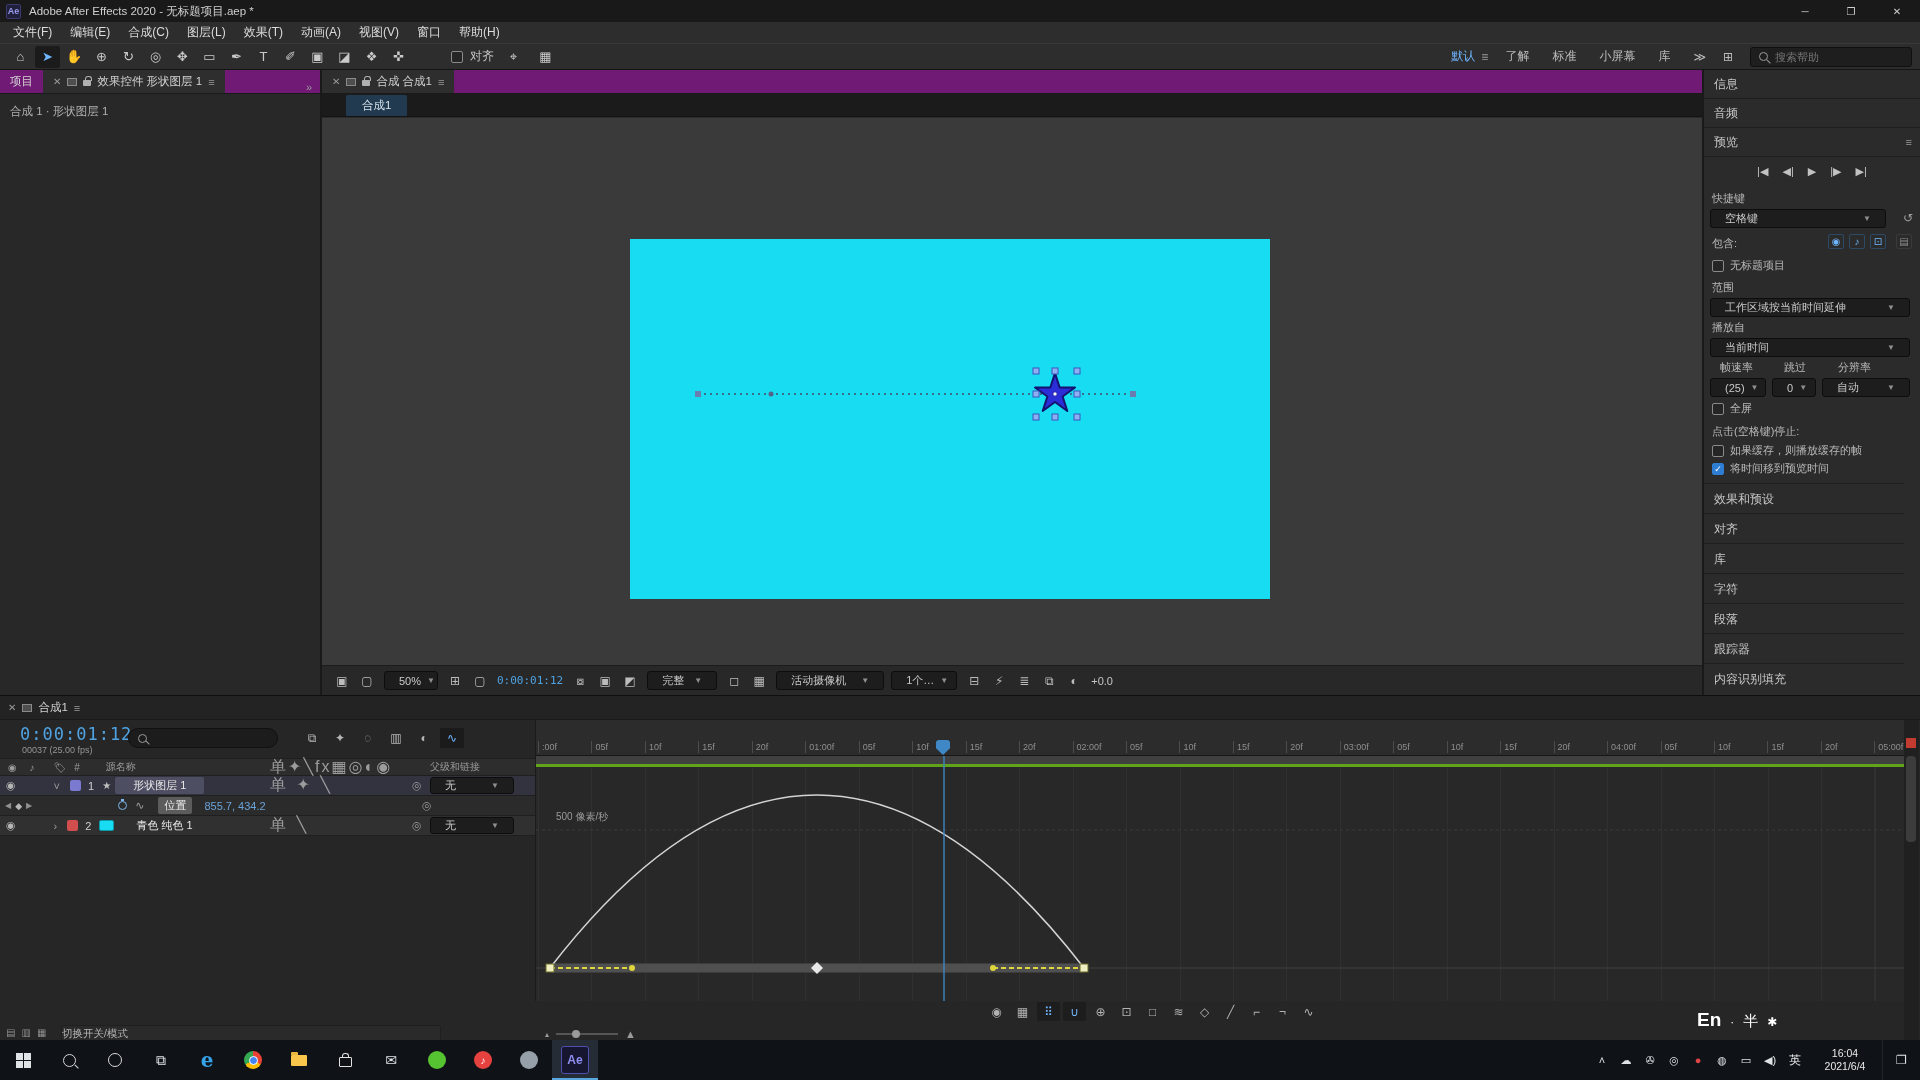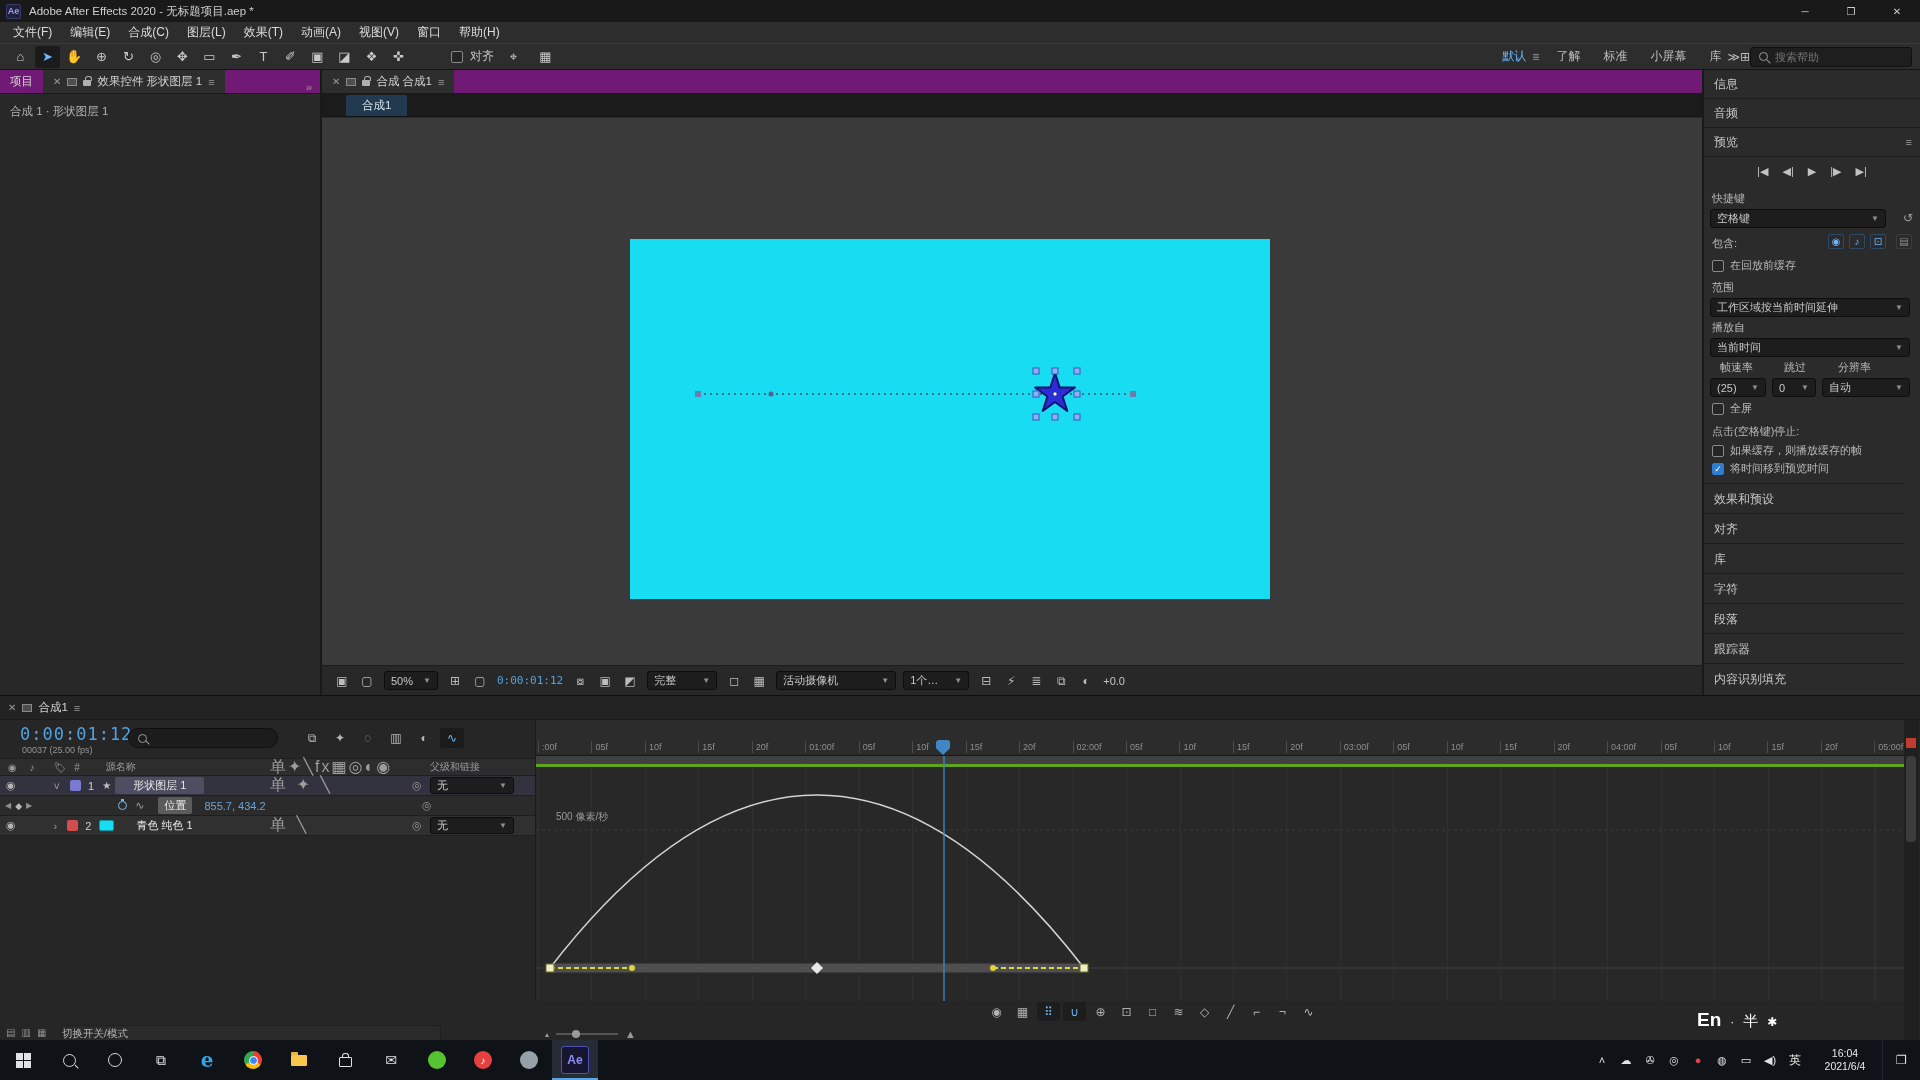--- a/index.html
+++ b/index.html
@@ -15,41 +15,41 @@
 .menubar{position:absolute;top:22px;width:1920px;height:21px;background:#2d2d2d;display:flex;align-items:center;padding-left:4px;z-index:30}
 .menu-item{padding:0 9px;font-size:12px;color:#dcdcdc}
 
 .toolbar{position:absolute;top:43px;width:1920px;height:27px;background:#2d2d2d;border-top:1px solid #3a3a3a;border-bottom:1px solid #141414;display:flex;align-items:center;padding:0 8px;z-index:30}
 .tools{display:flex;align-items:center;gap:2px}
 .tool{width:25px;height:22px;display:flex;align-items:center;justify-content:center;color:#c9c9c9;font-size:13px;border-radius:3px}
 .tool.active{background:#1b1b1b;color:#6fb7ff}
 .snap-area{display:flex;align-items:center;gap:7px;margin-left:40px}
 .cb{width:12px;height:12px;border:1px solid #8a8a8a;background:#252525;display:inline-flex;align-items:center;justify-content:center;font-size:9px;color:transparent;border-radius:2px;flex:0 0 auto}
 .cb.checked{background:#2d7dd2;border-color:#2d7dd2;color:#fff}
-.ws-area{margin-left:auto;display:flex;align-items:center;}
+.ws-area{margin-left:auto;display:flex;align-items:center;gap:17px}
 .ws{font-size:12px;color:#bdbdbd;display:flex;gap:6px;align-items:center}
 .ws.active .ws-label{color:#6fb7ff}
 .ws-menu{color:#9a9a9a}
 .search-box{display:flex;align-items:center;gap:7px;background:#1e1e1e;border:1px solid #101010;border-radius:3px;height:20px;padding:0 8px;width:162px}
 .search-box input{background:transparent;border:none;outline:none;color:#b5b5b5;font-size:11px;width:112px;font-family:inherit}
 .mag{width:9px;height:9px;border:1.4px solid #9a9a9a;border-radius:50%;position:relative;flex:0 0 auto}
 .mag::after{content:"";position:absolute;width:5px;height:1.4px;background:#9a9a9a;right:-4px;bottom:-2px;transform:rotate(45deg)}
 .mag.light{border-color:#d5d5d5}.mag.light::after{background:#d5d5d5}
 
 .panel{background:#2b2b2b;position:absolute}
 .ptab-row{height:24px;background:#701a75;display:flex;align-items:flex-end;border-bottom:1px solid #1a1a1a}
 .ptab{display:flex;align-items:center;gap:6px;padding:0 10px;height:100%}
 .ptab.active{background:#2e2e2e}
 .tab-x{color:#9a9a9a;font-size:10px}
 .tab-thumb{width:10px;height:8px;border:1px solid #8a8a8a;background:#4e4e4e;flex:0 0 auto}
 .lock-icon{width:8px;height:6px;background:#b0b0b0;border-radius:1px;position:relative;margin-top:3px;flex:0 0 auto}
 .lock-icon::before{content:"";position:absolute;top:-4px;left:1.5px;width:5px;height:4px;border:1.2px solid #b0b0b0;border-bottom:none;border-radius:3px 3px 0 0}
 .ptab-label{font-size:11.5px;color:#d2d2d2;white-space:nowrap}
 .ptab-menu{color:#9a9a9a;font-size:11px}
-.dd{height:19px;background:#1d1d1d;border:1px solid #0d0d0d;border-radius:3px;display:flex;align-items:center;justify-content:space-between;padding:0 6px;font-size:11px;color:#c9c9c9;white-space:nowrap}
+.dd{height:19px;background:#1d1d1d;border:1px solid #0d0d0d;border-radius:3px;display:flex;align-items:center;justify-content:space-between;padding:0 14px;font-size:11px;color:#c9c9c9;white-space:nowrap}
 .dd .caret{font-size:8px;color:#8f8f8f;margin-left:6px}
 
 #left-panel{left:0;top:70px;width:320px;height:625px}
 #left-panel .content{background:#282828;height:601px;padding:10px}
 .breadcrumb{font-size:11.5px;color:#b0b0b0}
 
 #comp-panel{left:322px;top:70px;width:1380px;height:625px}
 .comp-tabstrip{height:23px;background:#1b1b1b;display:flex;align-items:flex-end;padding-left:24px;border-bottom:1px solid #141414}
 .comp-tab{background:#223a50;color:#d6e2ec;font-size:11.5px;padding:3px 16px;border-radius:2px 2px 0 0}
 .viewer{position:absolute;top:48px;left:0;right:0;bottom:30px;background:#3a3a3a}
@@ -322,21 +322,21 @@
         <span class="caret">▼</span>
       </div>
     <span style="display:flex;gap:5px">
         <span class="cbi">
           <span>◻</span>
         </span>
         <span class="cbi">
           <span>▦</span>
         </span>
       </span>
-    <div class="dd" style="width:120px">
+    <div class="dd" style="width:108px">
         <span>活动摄像机</span>
         <span class="caret">▼</span>
       </div>
     <div class="dd" style="width:66px">
         <span>1个…</span>
         <span class="caret">▼</span>
       </div>
     <span style="display:flex;gap:5px">
         <span class="cbi">
           <span>⊟</span>
@@ -415,21 +415,21 @@
           <span>♪</span>
         </span>
         <span class="inc active">
           <span>⊡</span>
         </span>
       </span>
     <span class="inc" style="position:absolute;right:8px">▤</span>
   </div>
   <div class="rp-row rp-cbrow" style="top:188px">
     <span class="cb"></span>
-    <span>在回放前缓存</span>
+    <span>无标题项目</span>
   </div>
   <div class="rp-row rp-label" style="top:210px">范围</div>
   <div class="rp-row" style="top:228px;height:20px">
     <div class="dd" style="position:absolute;left:6px;width:200px">
         <span>工作区域按当前时间延伸</span>
         <span class="caret">▼</span>
       </div>
   </div>
   <div class="rp-row rp-label" style="top:250px">播放自</div>
   <div class="rp-row" style="top:268px;height:20px">

